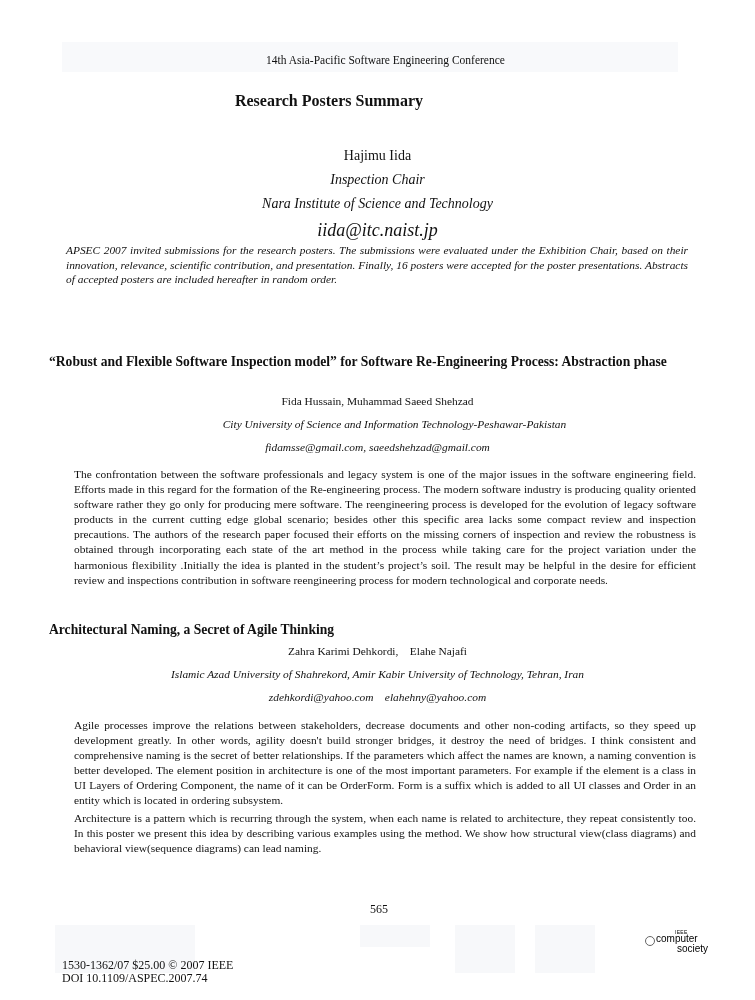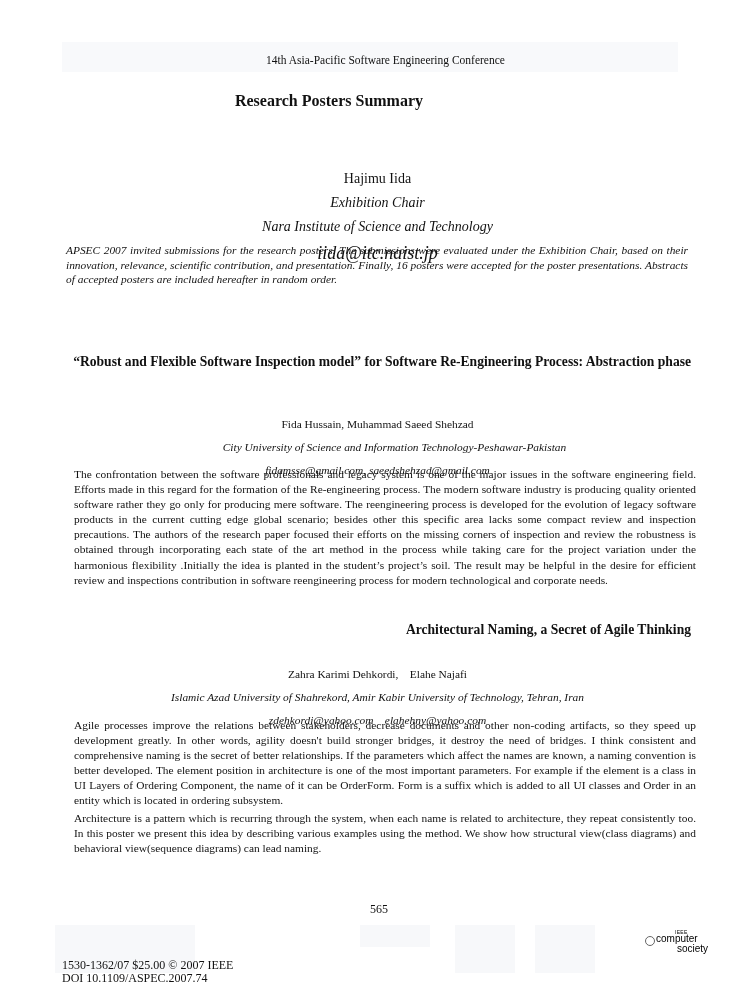--- a/index.html
+++ b/index.html
@@ -4,28 +4,28 @@
 <style>
   html, body { margin: 0; padding: 0; background: #ffffff; }
   body { width: 755px; height: 1000px; position: relative; overflow: hidden;
          font-family: "Liberation Serif", serif; color: #111; }
   .header-band { position: absolute; left: 62px; top: 42px; width: 616px; height: 30px;
                  background: #f8f9fb; }
   .conf-title { position: absolute; left: 0; top: 54px; width: 755px; text-align: center;
                 font-size: 11.5px; margin-left: 8px; }
   .page-title { position: absolute; left: 0; top: 92px; width: 658px; text-align: center;
                 font-size: 16px; font-weight: bold; }
-  .center-line { position: absolute; left: 0; width: 755px; text-align: center; margin-top: 23px; }
+  .center-line { position: absolute; left: 0; width: 755px; text-align: center; }
   .chair-name { top: 148px; font-size: 14px; }
   .chair-role { top: 172px; font-size: 14px; font-style: italic; }
   .chair-inst { top: 196px; font-size: 14px; font-style: italic; }
   .chair-email { top: 220px; font-size: 18px; font-style: italic; }
   .intro { position: absolute; left: 66px; top: 243px; width: 622px; font-size: 11.4px;
            font-style: italic; line-height: 14.6px; text-align: justify; }
-  .poster-title { position: absolute; left: 69px; width: 622px; text-align: right;
+  .poster-title { position: absolute; left: 49px; width: 622px; text-align: left;
                   font-weight: bold; font-size: 13.6px; line-height: 16.5px; }
   .p1-title { top: 354px; }
   .authors { font-size: 11.4px; }
   .affil { font-size: 11.4px; font-style: italic; }
   .email { font-size: 11.4px; font-style: italic; }
   .p1-authors { top: 395px; }
   .p1-affil { top: 418px; padding-left: 17px; }
   .p1-email { top: 441px; }
   .body-text { position: absolute; left: 66px; width: 622px; font-size: 11.4px;
                line-height: 15.1px; text-align: justify; margin: 8px; }
@@ -52,21 +52,21 @@
   .logo-society { position: absolute; left: 32px; top: 14px; font-size: 10px; }
 </style>
 </head>
 <body>
 
 <div class="header-band"></div>
 <div class="conf-title">14th Asia-Pacific Software Engineering Conference</div>
 <div class="page-title">Research Posters Summary</div>
 
 <div class="center-line chair-name">Hajimu Iida</div>
-<div class="center-line chair-role">Exhibition Chair</div>
+<div class="center-line chair-role">Inspection Chair</div>
 <div class="center-line chair-inst">Nara Institute of Science and Technology</div>
 <div class="center-line chair-email">iida@itc.naist.jp</div>
 
 <div class="intro">APSEC 2007 invited submissions for the research posters. The submissions were evaluated under the Exhibition Chair, based on their innovation, relevance, scientific contribution, and presentation. Finally, 16 posters were accepted for the poster presentations. Abstracts of accepted posters are included hereafter in random order.</div>
 
 <div class="poster-title p1-title">“Robust and Flexible Software Inspection model” for Software Re-Engineering Process: Abstraction phase</div>
 <div class="center-line authors p1-authors">Fida Hussain, Muhammad Saeed Shehzad</div>
 <div class="center-line affil p1-affil">City University of Science and Information Technology-Peshawar-Pakistan</div>
 <div class="center-line email p1-email">fidamsse@gmail.com, saeedshehzad@gmail.com</div>
 <p class="body-text p1-body">The confrontation between the software professionals and legacy system is one of the major issues in the software engineering field. Efforts made in this regard for the formation of the Re-engineering process. The modern software industry is producing quality oriented software rather they go only for producing mere software. The reengineering process is developed for the evolution of legacy software products in the current cutting edge global scenario; besides other this specific area lacks some compact review and inspection precautions. The authors of the research paper focused their efforts on the missing corners of inspection and review the robustness is obtained through incorporating each state of the art method in the process while taking care for the project variation under the harmonious flexibility .Initially the idea is planted in the student’s project’s soil. The result may be helpful in the desire for efficient review and inspections contribution in software reengineering process for modern technological and corporate needs.</p>

